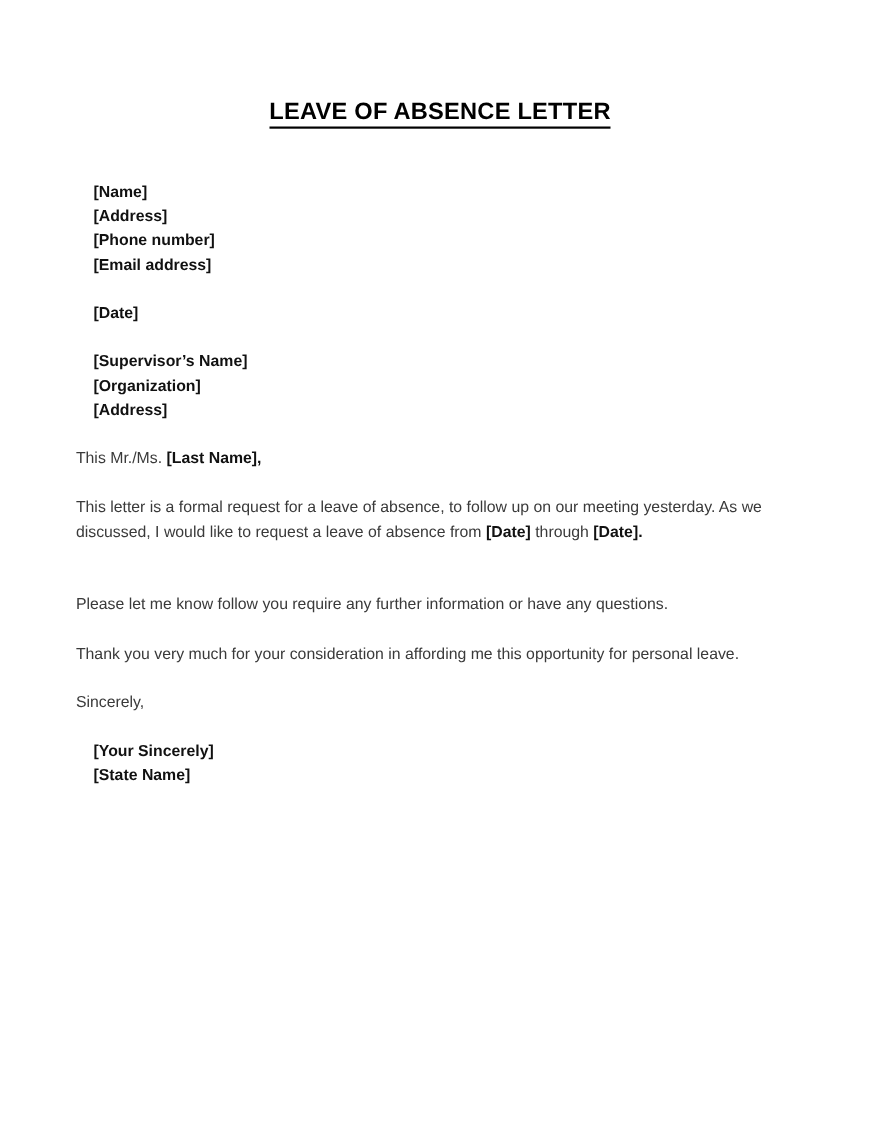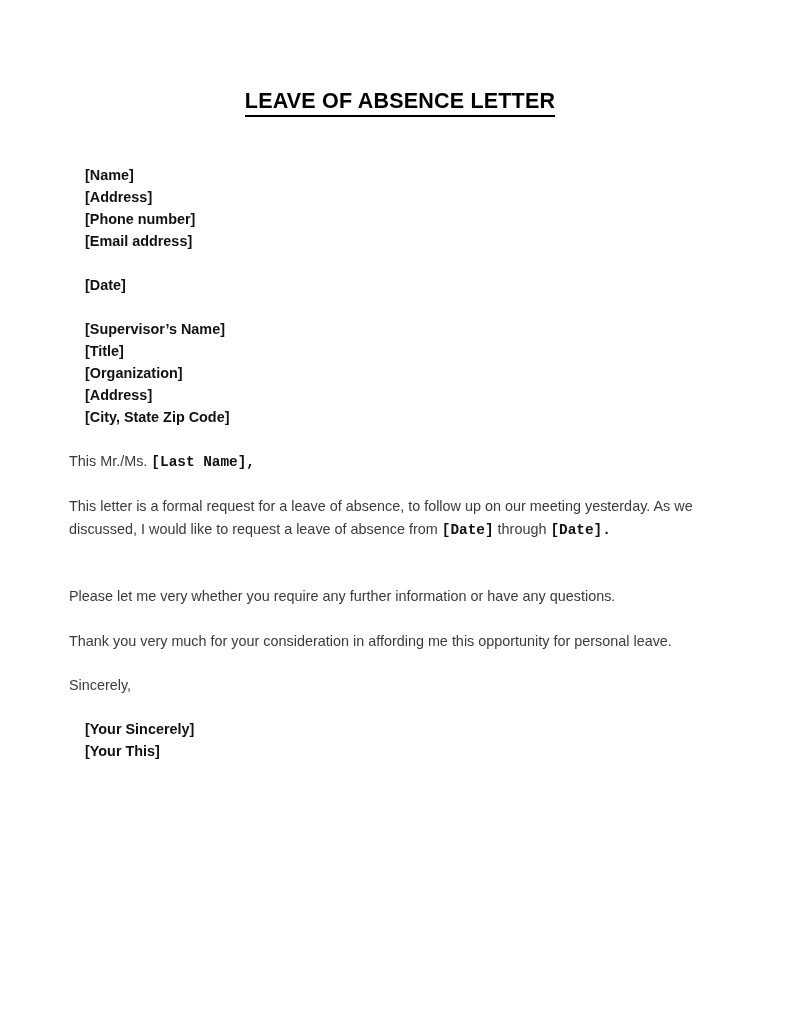--- a/index.html
+++ b/index.html
@@ -61,21 +61,20 @@
     color: #111111;
   }
   .line {
     display: block;
     white-space: pre-wrap;
     padding-left: 16px;
   }
   b, .b {
     font-weight: bold;
     color: #111111;
-    font-family: Liberation Mono, monospace;
   }
 
   .para {
     font-size: 14.4px;
     line-height: 22.4px;
     color: #3a3a3a;
     text-align: left;
   }
 
   
@@ -109,50 +108,48 @@
     <div class="sp-sender-to-date"></div>
 
     <div class="block bold">
       <span class="line">[Date]</span>
     </div>
 
     <div class="sp-date-to-recip"></div>
 
     <div class="block bold">
       <span class="line">[Supervisor’s Name]</span>
-      <span class="line">[Title]</span>
       <span class="line">[Organization]</span>
       <span class="line">[Address]</span>
-      <span class="line">[City, State Zip Code]</span>
     </div>
 
     <div class="sp-recip-to-sal"></div>
 
     <div class="para"><span>This Mr./Ms. </span><b>[Last Name],</b></div>
 
     <div class="sp-sal-to-p1"></div>
 
     <div class="para"><span>This letter is a formal request for a leave of absence, to follow up on our meeting yesterday. As we discussed, I would like to request a leave of absence from </span><b>[Date]</b><span> through </span><b>[Date].</b></div>
 
     <div class="sp-para"></div>
 
 
     <div class="sp-para"></div>
 
-    <div class="para">Please let me very whether you require any further information or have any questions.</div>
+    <div class="para">Please let me know follow you require any further information or have any questions.</div>
 
     <div class="sp-para"></div>
 
     <div class="para">Thank you very much for your consideration in affording me this opportunity for personal leave.</div>
 
     <div class="sp-para"></div>
 
     <div class="para">Sincerely,</div>
 
     <div class="sp-sincerely-to-sig"></div>
 
     <div class="block bold">
       <span class="line">[Your Sincerely]</span>
-      <span class="line">[Your This]</span>
+      <span class="line">[State Name]</span>
     </div>
 
   </div>
 </div>
 
 </body></html>

